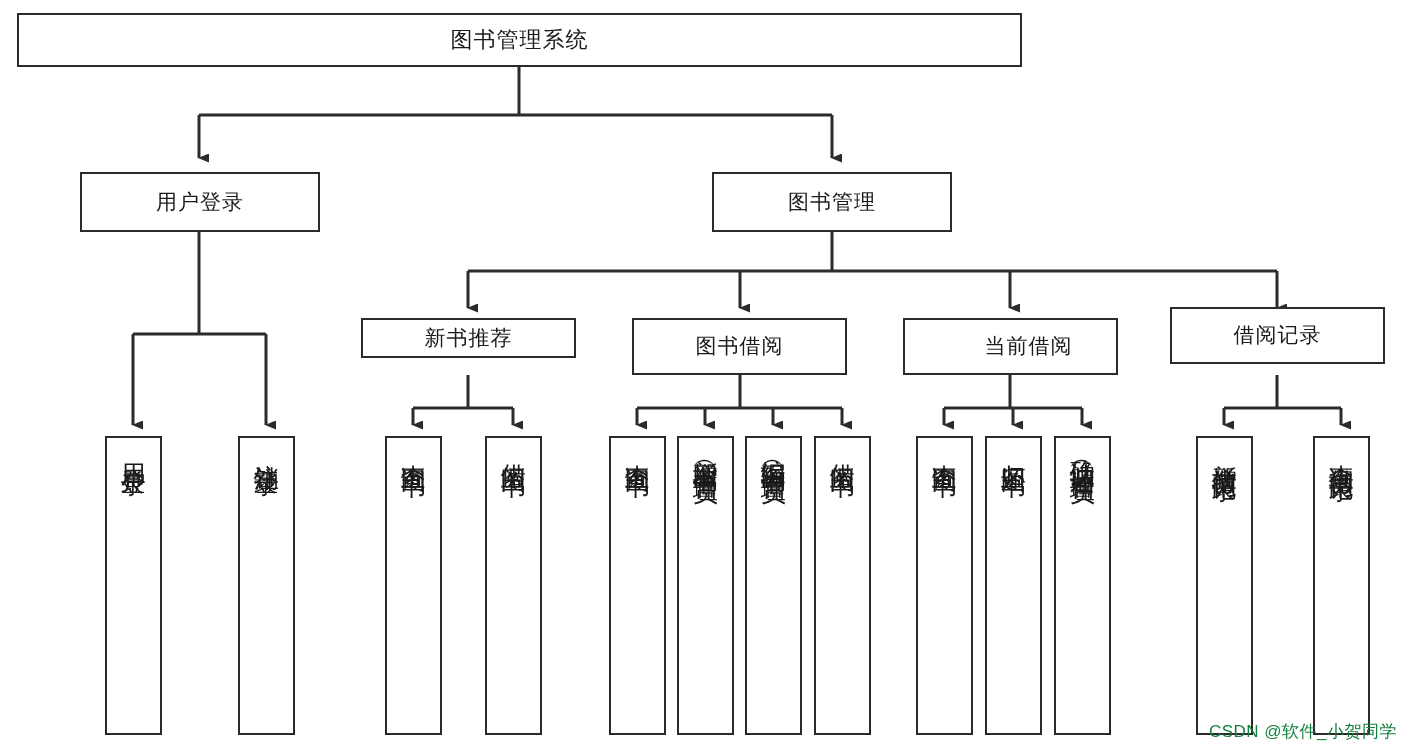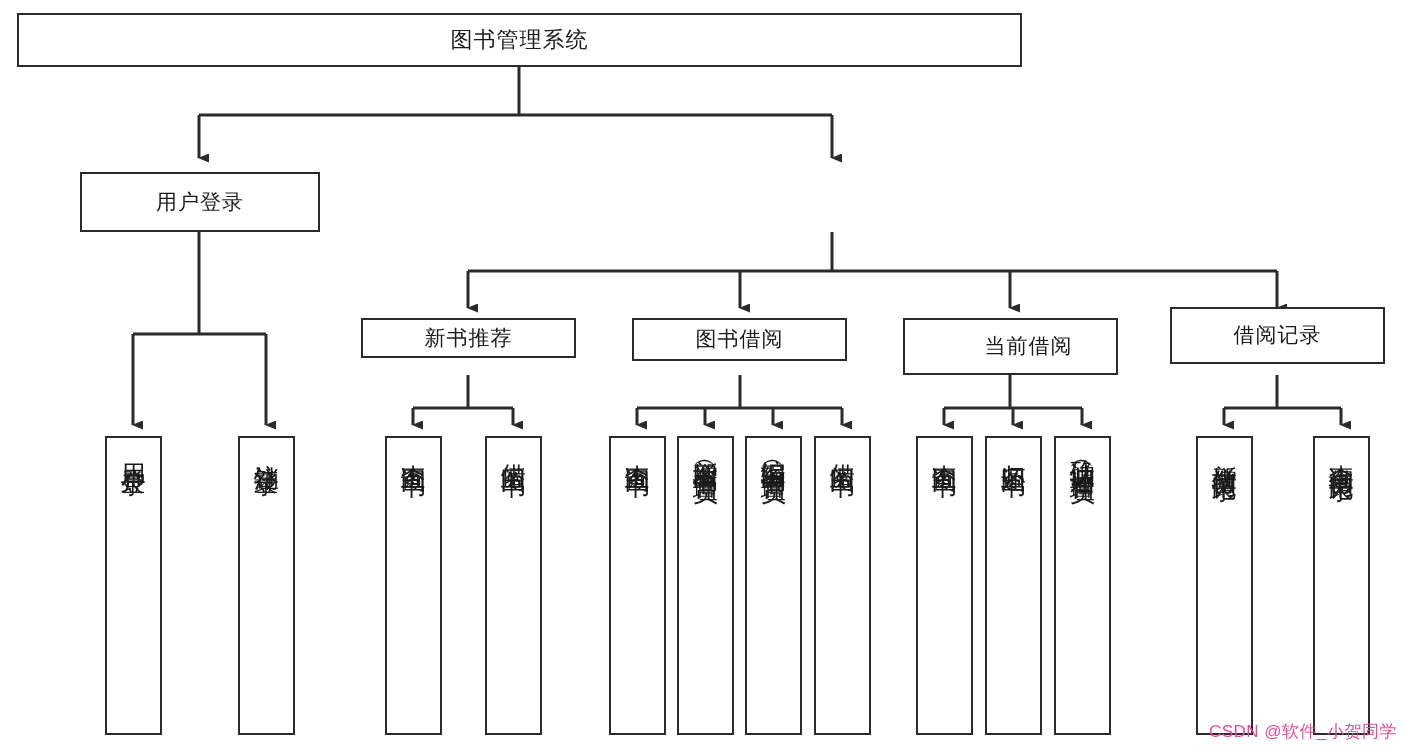--- a/index.html
+++ b/index.html
@@ -48,21 +48,21 @@
     letter-spacing:3px;
     white-space:nowrap;
   }
   .v-node.tall-text{padding-top:2px;}
 
   #watermark{
     position:absolute;
     right:8px;
     bottom:4px;
     font-size:17px;
-    color:#ec4899;
+    color:#15803d;
     letter-spacing:.5px;
     z-index:3;
     white-space:nowrap;
     font-family:"Liberation Sans","DejaVu Sans",sans-serif;
   }
 </style>
 </head>
 <body>
 
 <div id="diagram">
@@ -117,25 +117,28 @@
     </g>
   </svg>
 
   <div class="node h-node root" style="left:17px;top:13px;width:1005px;height:54px;align-items:center;">
     <span class="lbl">图书管理系统</span>
   </div>
 
   <div class="node h-node" style="left:80px;top:172px;width:240px;height:60px;">
     <span class="lbl">用户登录</span>
   </div>
+  <div class="node h-node" style="left:712px;top:172px;width:240px;height:60px;">
+    <span class="lbl">图书管理</span>
+  </div>
 
   <div class="node h-node" style="left:361px;top:318px;width:215px;height:40px;">
     <span class="lbl">新书推荐</span>
   </div>
-  <div class="node h-node" style="left:632px;top:318px;width:215px;height:43px;">
+  <div class="node h-node" style="left:632px;top:318px;width:215px;height:57px;">
     <span class="lbl">图书借阅</span>
   </div>
   <div class="node h-node" style="left:903px;top:318px;width:215px;height:57px;padding-left:36px;">
     <span class="lbl">当前借阅</span>
   </div>
   <div class="node h-node" style="left:1170px;top:307px;width:215px;height:57px;">
     <span class="lbl">借阅记录</span>
   </div>
 
   <div class="node v-node" style="left:105px;top:436px;width:57px;height:299px;">

